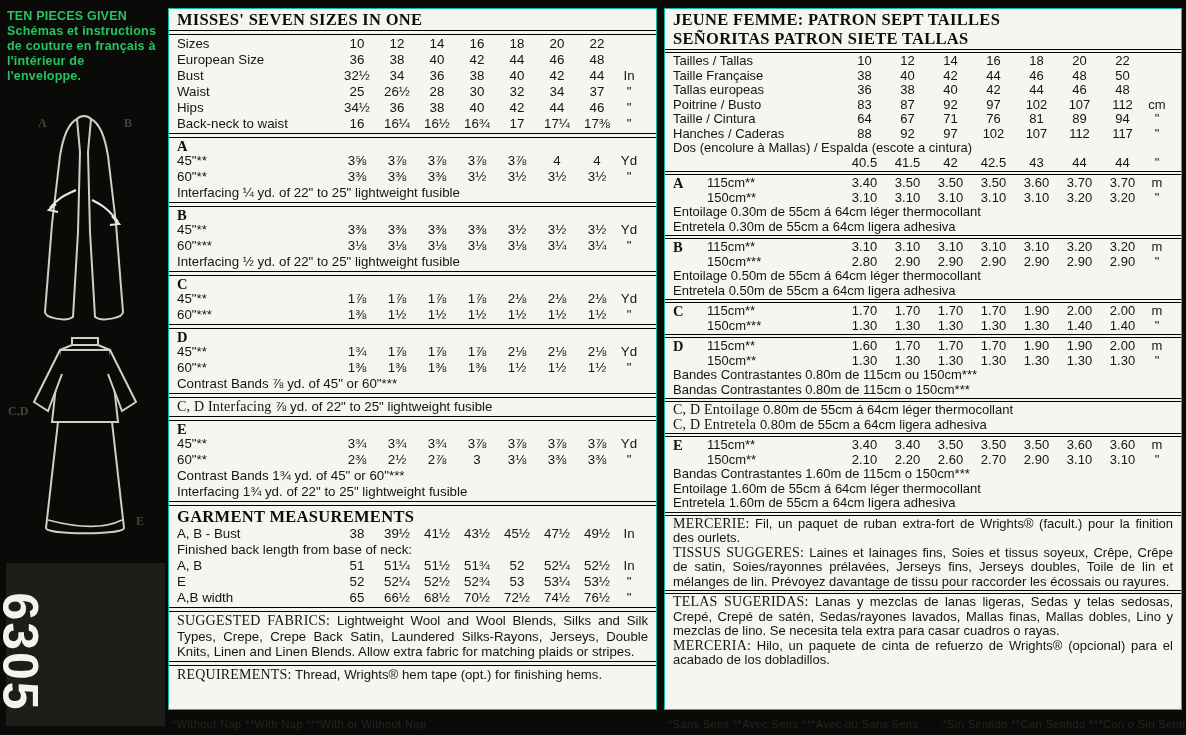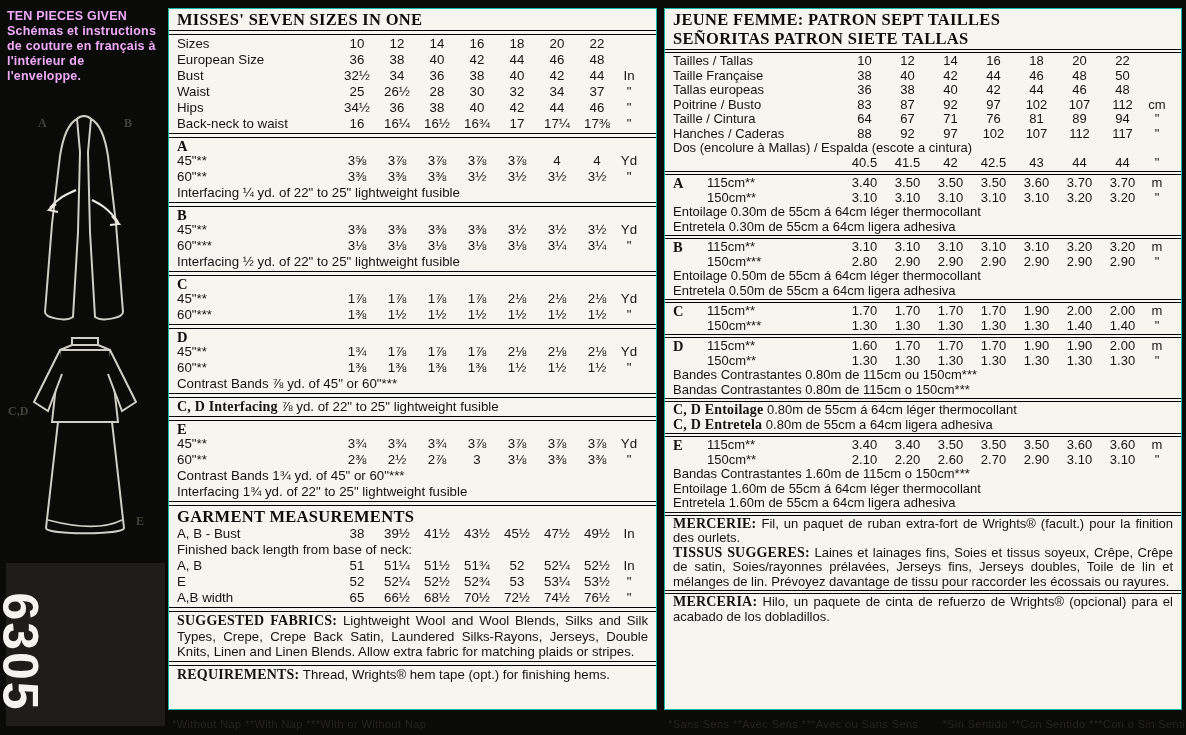--- a/index.html
+++ b/index.html
@@ -4,21 +4,21 @@
 <title>6305</title>
 <style>
   html,body{margin:0;padding:0;}
   body{
     width:1186px;height:735px;position:relative;overflow:hidden;
     background:#0a0a08;
     font-family:"Liberation Sans",sans-serif;color:#141413;
   }
   
   .strip{position:absolute;left:0;top:0;width:168px;height:735px;background:#0a0a08;}
-  .strip-note{position:absolute;left:7px;top:9px;width:152px;color:#f0abfc;font-weight:bold;font-size:12.5px;line-height:15px;letter-spacing:.2px;}
+  .strip-note{position:absolute;left:7px;top:9px;width:152px;color:#22c55e;font-weight:bold;font-size:12.5px;line-height:15px;letter-spacing:.2px;}
   .fig{position:absolute;}
   .fig svg{display:block;}
   .fig-label{position:absolute;color:#45443b;font-weight:bold;font-size:12px;font-family:"Liberation Serif",serif;}
   .num-box{position:absolute;left:6px;top:563px;width:159px;height:163px;background:#1e1d19;}
   .pattern-number{
     position:absolute;left:-46px;top:60px;
     transform:rotate(90deg);
     font-size:50px;font-weight:bold;color:#f4f3ee;letter-spacing:2px;
     font-family:"Liberation Sans",sans-serif;
   }
@@ -31,21 +31,21 @@
   .vletter{font-family:"Liberation Serif",serif;font-weight:bold;font-size:14.5px;line-height:14px;color:#0d0d0c;}
   .mrow{display:grid;font-size:13.3px;line-height:16px;white-space:nowrap;}
   .row-full-en{grid-template-columns:160px repeat(7,40px) 24px;}
   .row-full-fr{grid-template-columns:170px repeat(7,43px) 26px;}
   .row-g{grid-template-columns:34px 136px repeat(7,43px) 26px;}
   .gcell{font-family:"Liberation Serif",serif;font-weight:bold;font-size:14.5px;}
   .lcell{text-align:left;}
   .vcell{text-align:center;}
   .ucell{text-align:center;}
   .note,.lead{font-size:13.3px;line-height:16px;white-space:nowrap;}
-  .lead b,.para b{font-family:"Liberation Serif",serif;font-weight:bold;font-size:14px;letter-spacing:.2px;}
+  .lead b,.para b{font-family:"Liberation Serif",serif;font-weight:normal;font-size:14px;letter-spacing:.2px;}
   .para{font-size:13.2px;line-height:15.5px;text-align:justify;}
   .panel-fr .mrow,.panel-fr .note,.panel-fr .lead{line-height:14.5px;font-size:13px;}
   .panel-fr .para{line-height:14.5px;font-size:13px;}
   .panel-fr .rule{height:2px;}
   
   .footnote{position:absolute;bottom:5px;color:#26251f;font-weight:normal;font-size:11px;letter-spacing:.4px;white-space:nowrap;}
   .footnote-en{left:172px;}
   .footnote-fr{left:668px;width:512px;display:flex;justify-content:space-between;gap:24px;}
 </style>
 </head>
@@ -558,20 +558,21 @@
       <span class="vcell">3.10</span>
       <span class="ucell">"</span>
     </div>
     <div class="note">Bandas Contrastantes 1.60m de 115cm o 150cm***</div>
     <div class="note">Entoilage 1.60m de 55cm á 64cm léger thermocollant</div>
     <div class="note">Entretela 1.60m de 55cm a 64cm ligera adhesiva</div>
     <div class="rule"></div>
     <div class="para"><b>MERCERIE:</b> Fil, un paquet de ruban extra-fort de Wrights® (facult.) pour la finition des ourlets.</div>
     <div class="para"><b>TISSUS SUGGERES:</b> Laines et lainages fins, Soies et tissus soyeux, Crêpe, Crêpe de satin, Soies/rayonnes prélavées, Jerseys fins, Jerseys doubles, Toile de lin et mélanges de lin. Prévoyez davantage de tissu pour raccorder les écossais ou rayures.</div>
     <div class="rule"></div>
+    <div class="para"><b>TELAS SUGERIDAS:</b> Lanas y mezclas de lanas ligeras, Sedas y telas sedosas, Crepé, Crepé de satén, Sedas/rayones lavados, Mallas finas, Mallas dobles, Lino y mezclas de lino. Se necesita tela extra para casar cuadros o rayas.</div>
     <div class="para"><b>MERCERIA:</b> Hilo, un paquete de cinta de refuerzo de Wrights® (opcional) para el acabado de los dobladillos.</div>
   </section>
 
 <div class="footnote footnote-en">*Without Nap   **With Nap   ***With or Without Nap</div>
 <div class="footnote footnote-fr">
   <span>*Sans Sens  **Avec Sens  ***Avec ou Sans Sens</span>
   <span>*Sin Sentido  **Con Sentido  ***Con o Sin Sentido</span>
 </div>
 
 </body></html>

